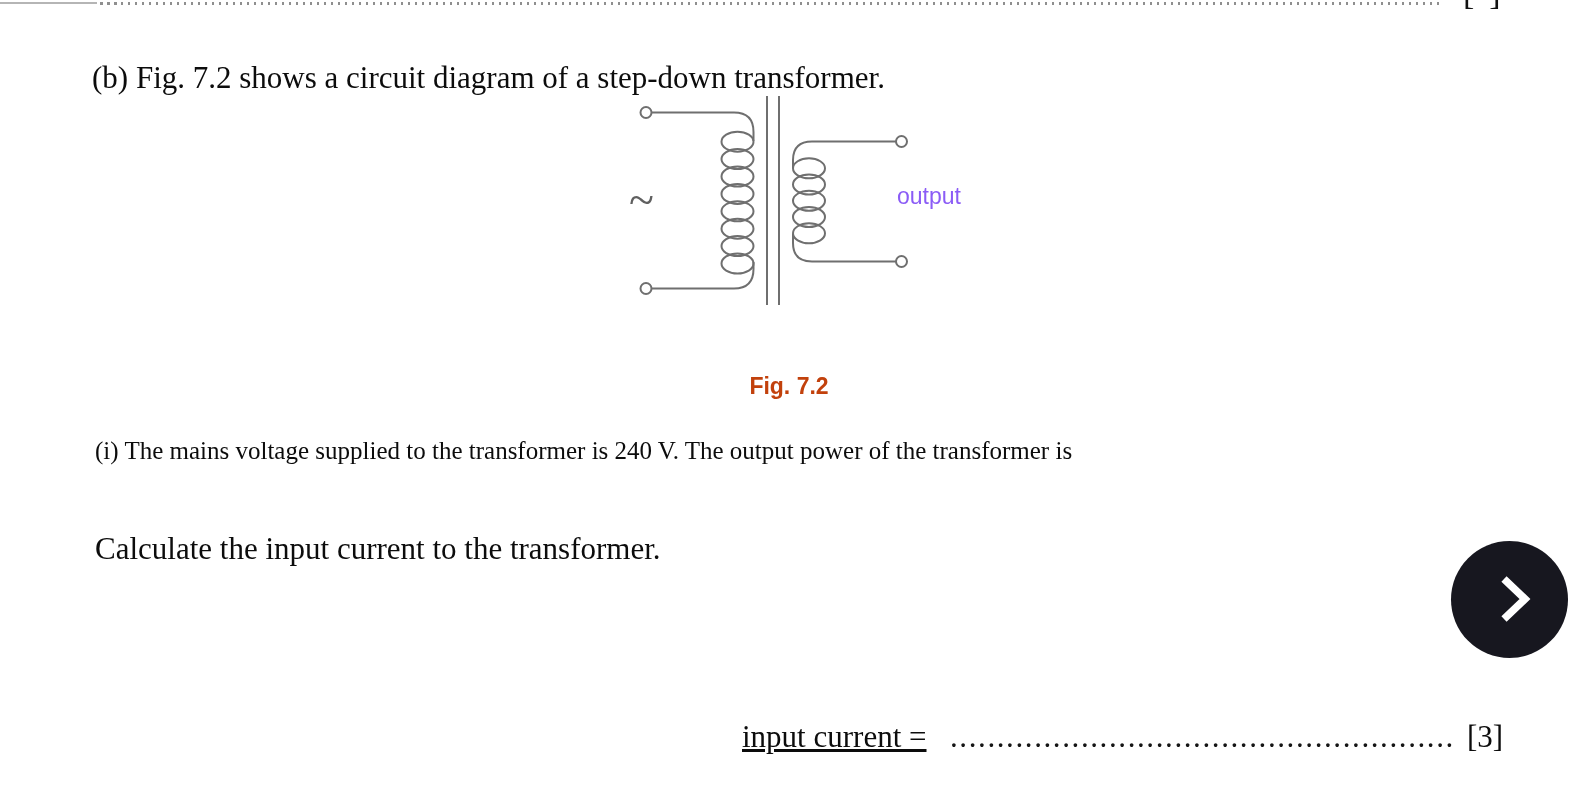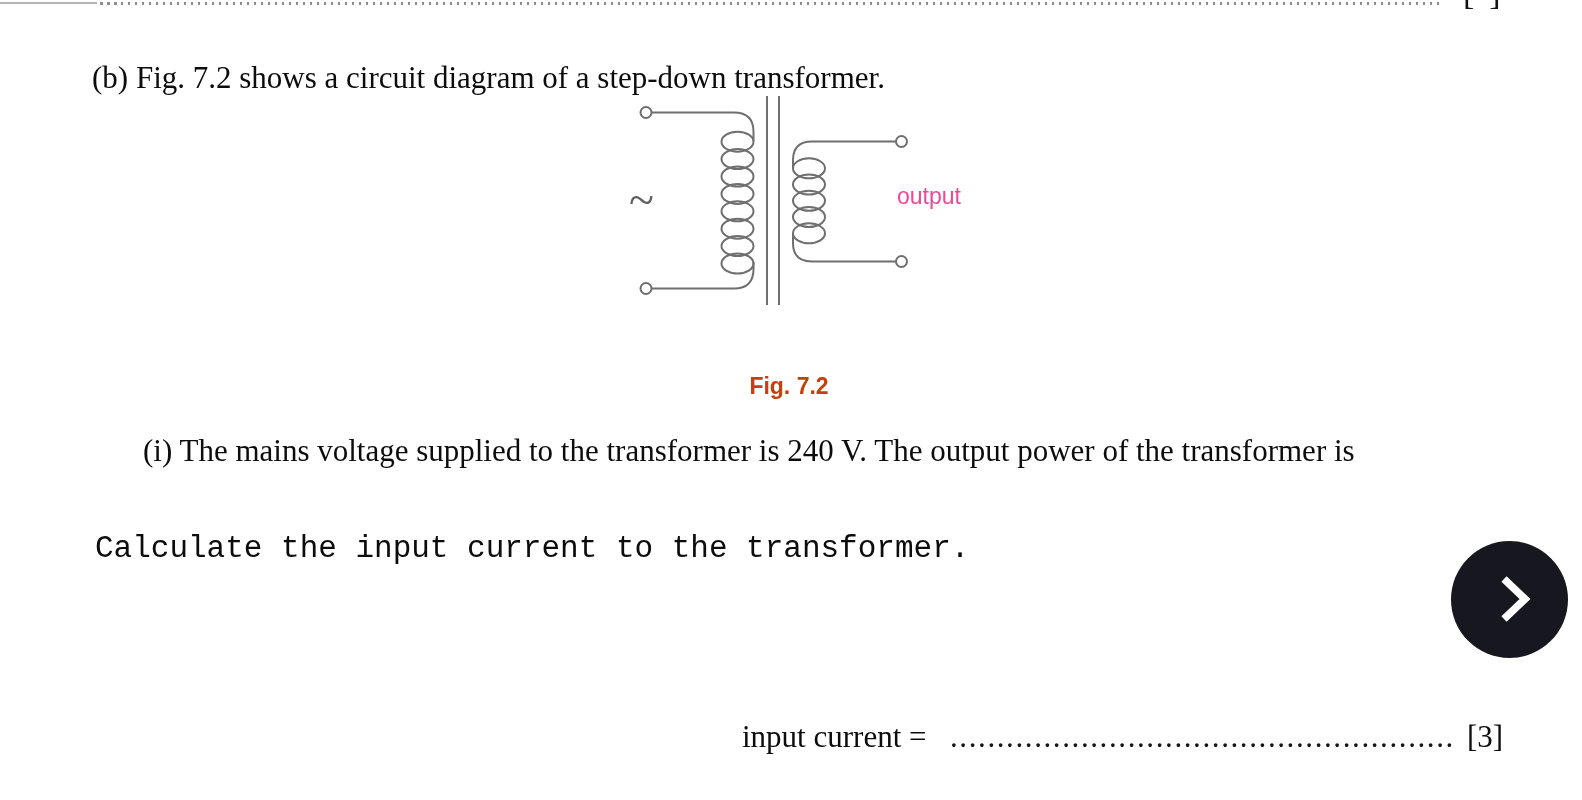--- a/index.html
+++ b/index.html
@@ -27,47 +27,47 @@
   }
   .bracket-gap{display:inline-block;width:15px;}
 
   
   .intro{
     position:absolute;left:92px;top:36px;
     font-size:31px;white-space:nowrap;margin-top:24px;
   }
   .para{
     position:absolute;left:95px;top:431px;
-    font-size:31px;line-height:40px;margin-left:48px;
+    font-size:25px;line-height:40px;
   }
   .para div{white-space:nowrap;}
   .instruction{
     position:absolute;left:95px;top:531px;
-    font-size:31px;white-space:nowrap;font-family:Liberation Mono, monospace;
+    font-size:31px;white-space:nowrap;
   }
 
   
   .fig-svg{position:absolute;left:615px;top:88px;}
   .ac-symbol{
     position:absolute;left:629px;top:177px;
     font:46px/46px "Liberation Serif", serif;color:#606060;
   }
   .output-label{
     position:absolute;left:897px;top:184px;
-    font:23px/24px "Liberation Sans", sans-serif;color:#ec4899;
+    font:23px/24px "Liberation Sans", sans-serif;color:#8b5cf6;
   }
   .fig-caption{
     position:absolute;left:0;top:373px;width:1578px;
     text-align:center;
     font:bold 23px "Liberation Sans", sans-serif;color:#c2410c;
   }
 
   
   .answer-row{position:absolute;left:742px;top:719px;width:775px;height:46px;font-size:31px;}
-  .answer-label{position:absolute;left:0;top:0;white-space:nowrap;}
+  .answer-label{position:absolute;left:0;top:0;white-space:nowrap;text-decoration:underline;}
   .answer-dots{
     position:absolute;left:208px;top:0;width:506px;height:44px;
     overflow:hidden;white-space:nowrap;letter-spacing:1.6px;color:#151515;
   }
   .answer-marks{position:absolute;left:725px;top:0;white-space:nowrap;}
 
   
   .next-btn{
     position:absolute;left:1451px;top:541px;width:117px;height:117px;
     border-radius:50%;background:#17171f;border:none;padding:0;cursor:pointer;

